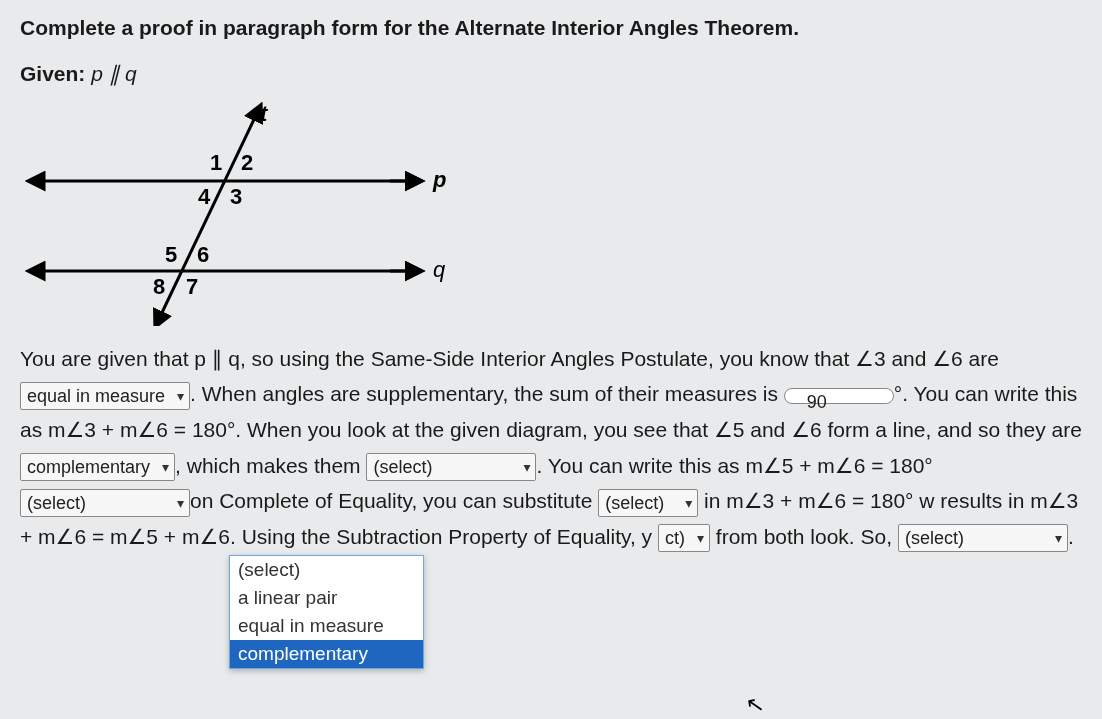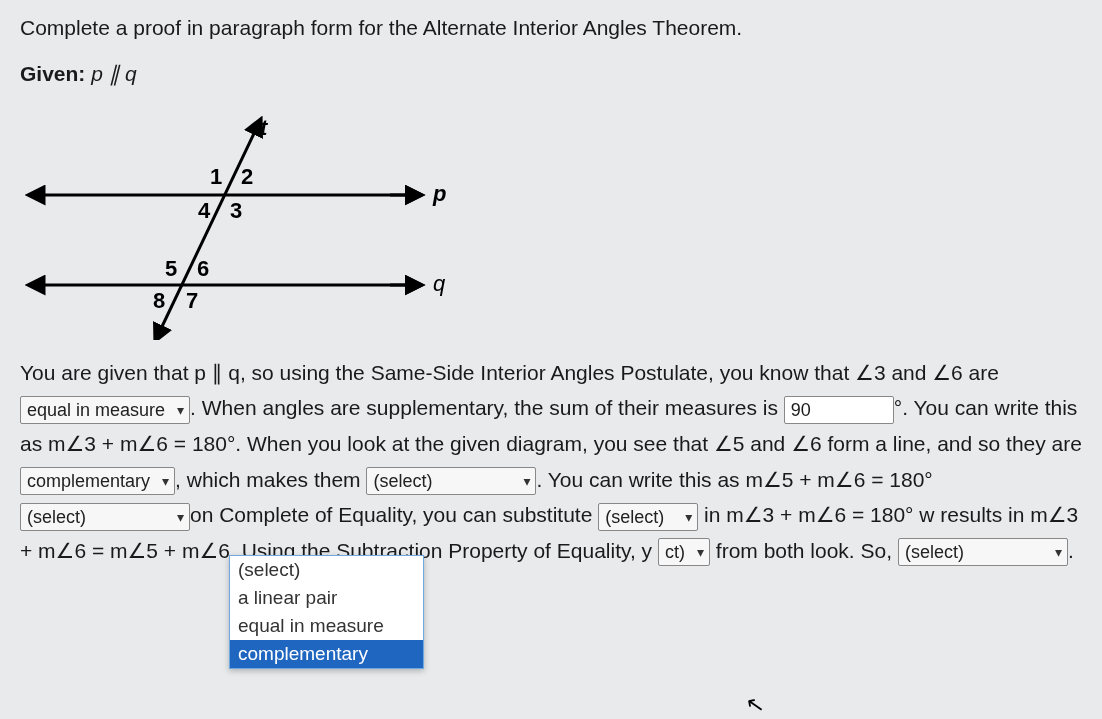--- a/index.html
+++ b/index.html
@@ -6,22 +6,22 @@
   body {
     width: 1102px;
     height: 719px;
     background: #e8eaec;
     font-family: Arial, Helvetica, sans-serif;
     color: #1a1a1a;
     padding: 16px 20px;
     position: relative;
     overflow: hidden;
   }
-  .title { font-weight: normal; font-size: 21px; margin-bottom: 18px; }
-  .given-prove { font-size: 21px; line-height: 1.5; margin-bottom: 20px; }
+  .title { font-weight: bold; font-size: 21px; margin-bottom: 18px; }
+  .given-prove { font-size: 21px; line-height: 1.5; margin-bottom: 6px; }
   .given-prove b { font-weight: bold; }
   .diagram { width: 440px; height: 230px; position: relative; margin: 5px 0 15px 0; }
   .diagram svg { width: 100%; height: 100%; }
   .paragraph {
     font-size: 21px;
     line-height: 1.7;
     margin-top: 6px;
   }
   .sel {
     display: inline-block;
@@ -41,26 +41,26 @@
     position: absolute;
     right: 5px;
     top: 0;
     font-size: 14px;
     color: #333;
   }
   .txtin {
     display: inline-block;
     border: 1px solid #888;
     background: #fff;
-    height: 28px;
+    height: 16px;
     line-height: 26px;
-    padding: 0 6px;
+    padding: 0 22px;
     font-size: 18px;
     vertical-align: middle;
-    border-radius: 2px;
+    border-radius: 8px;
     min-width: 110px;
   }
   .dropdown-open {
     position: absolute;
     background: #fff;
     border: 1px solid #6ea8e0;
     box-shadow: 0 2px 6px rgba(0,0,0,.25);
     font-size: 19px;
     width: 195px;
   }

